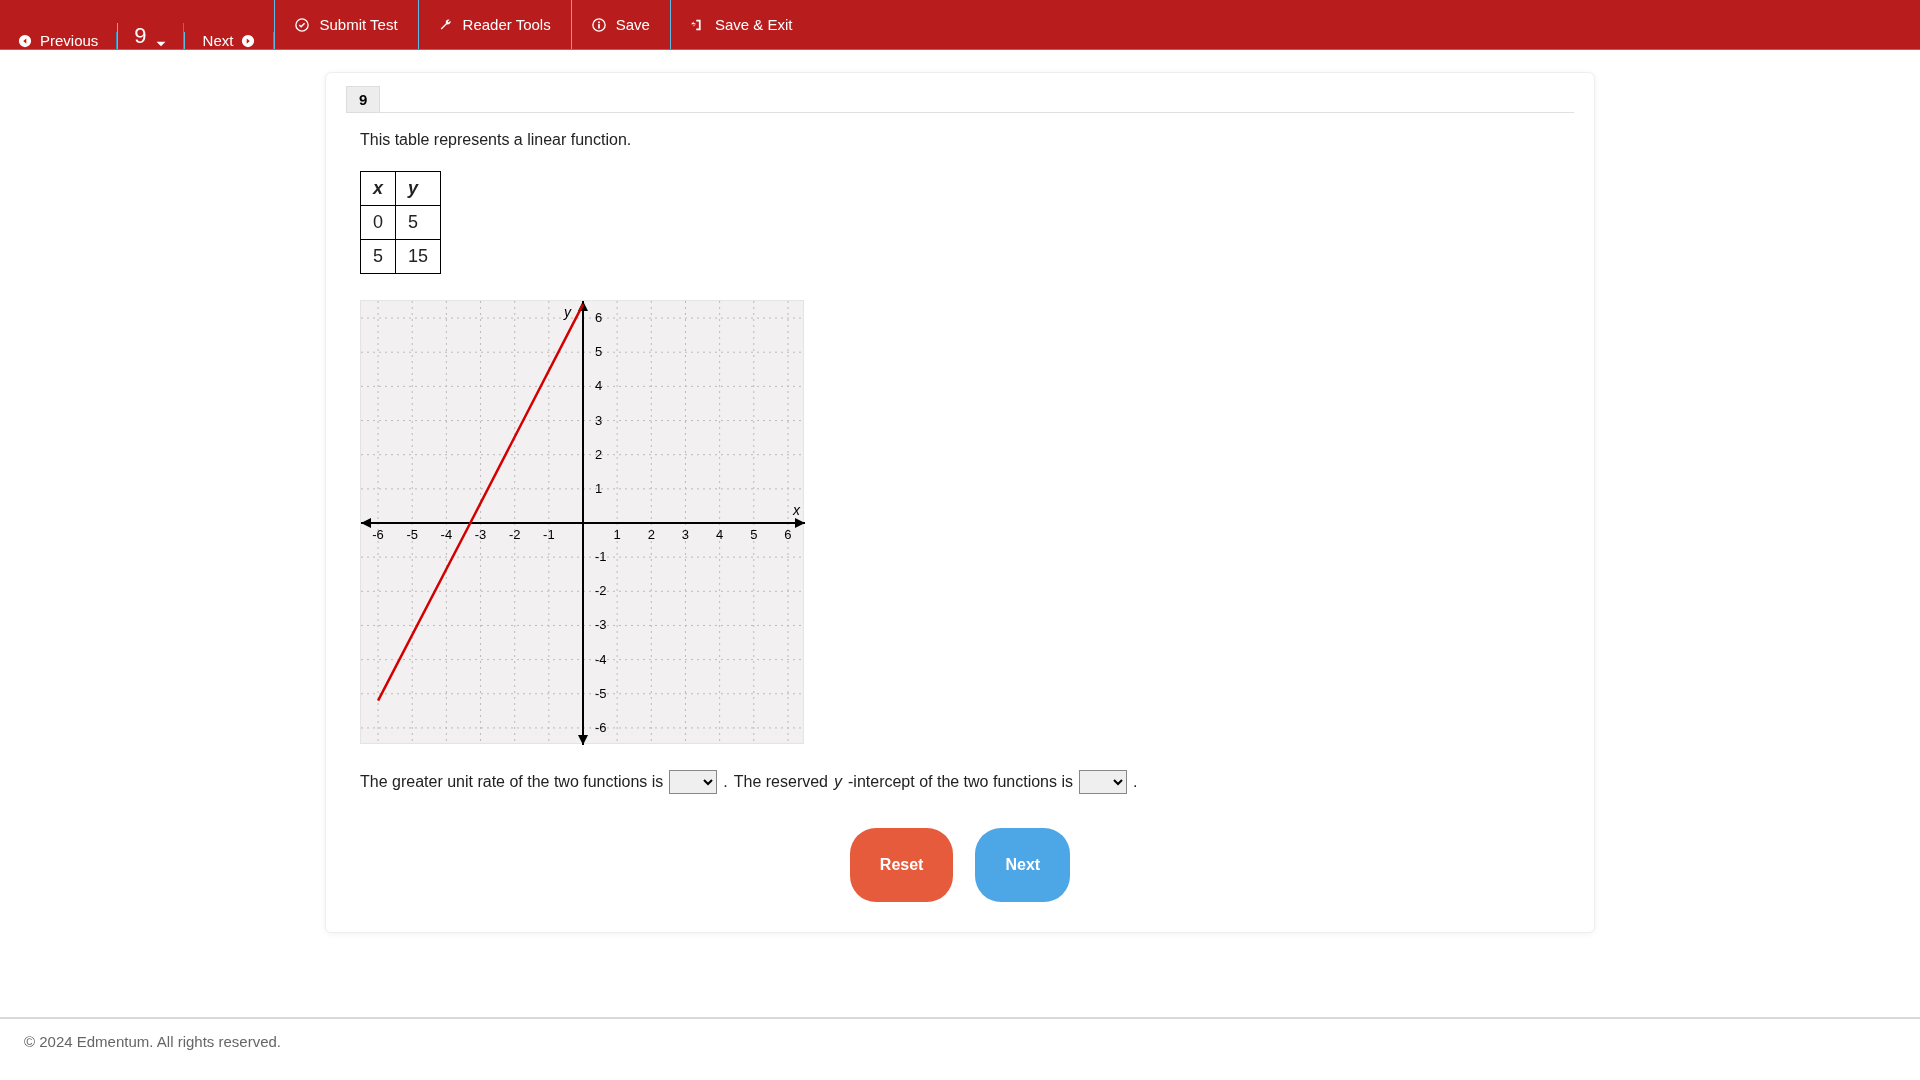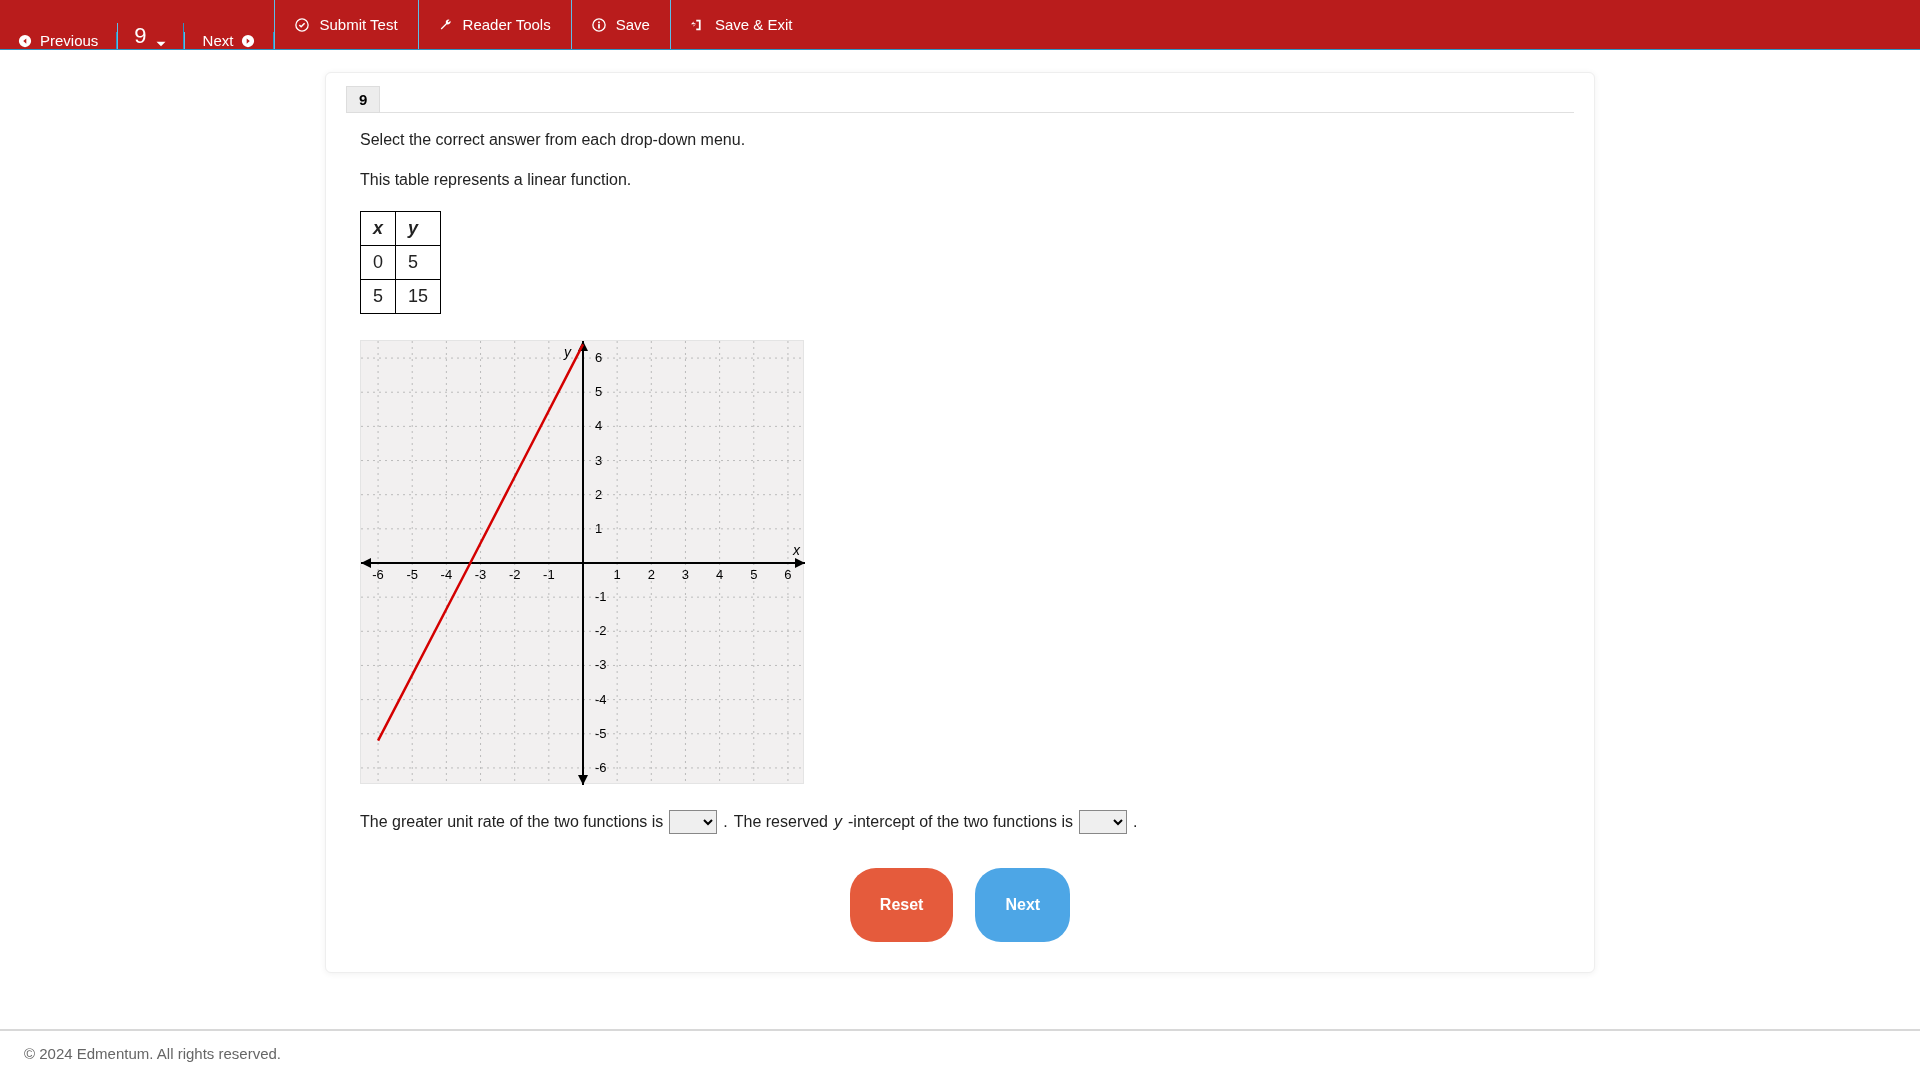--- a/index.html
+++ b/index.html
@@ -93,21 +93,21 @@
 
     .btn-row { display: flex; justify-content: center; gap: 22px; margin-top: 34px; }
     .btn {
       padding: 28px 30px; border-radius: 26px; font-size: 16px; font-weight: bold;
       color: #fff; border: none;
     }
     .btn-reset { background: #e55b3c; }
     .btn-next  { background: #4da6e6; }
 
     .footer {
-      position: fixed; bottom: 4px; left: 0; right: 0;
+      position: fixed; bottom: 16px; left: 0; right: 0;
       padding: 14px 24px; color: #666; font-size: 15px;
       border-top: 2px solid #d8d8d8; background: #fff;
     }
 
     .icon { width: 14px; height: 14px; display: inline-block; }
 
     @media (min-width: 1921px) { body { transform-origin: top left; } }
   </style>
 </head>
 <body>
@@ -176,21 +176,20 @@
   </div>
 </div>
 
 <div class="content-wrap">
   <div class="card">
     <div class="qnum-row">
       <span class="qnum-box">9</span>
     </div>
 
     <div class="q-body">
-      <p>Select the correct answer from each drop-down menu.</p>
       <p>This table represents a linear function.</p>
 
       <table class="data-tbl">
         <tbody>
             <tr>
           <th>x</th>
           <th>y</th>
         </tr>
         <tr>
           <td>0</td>

